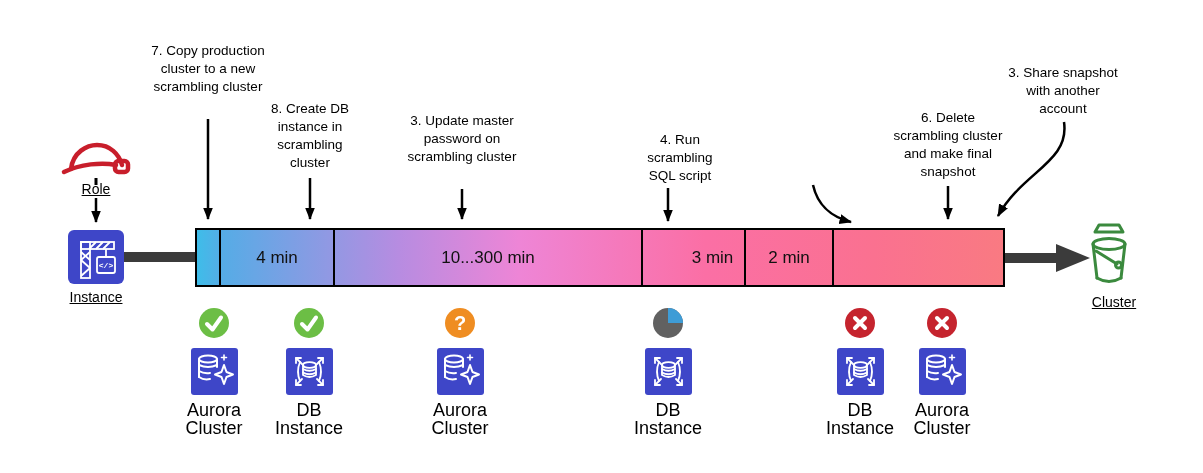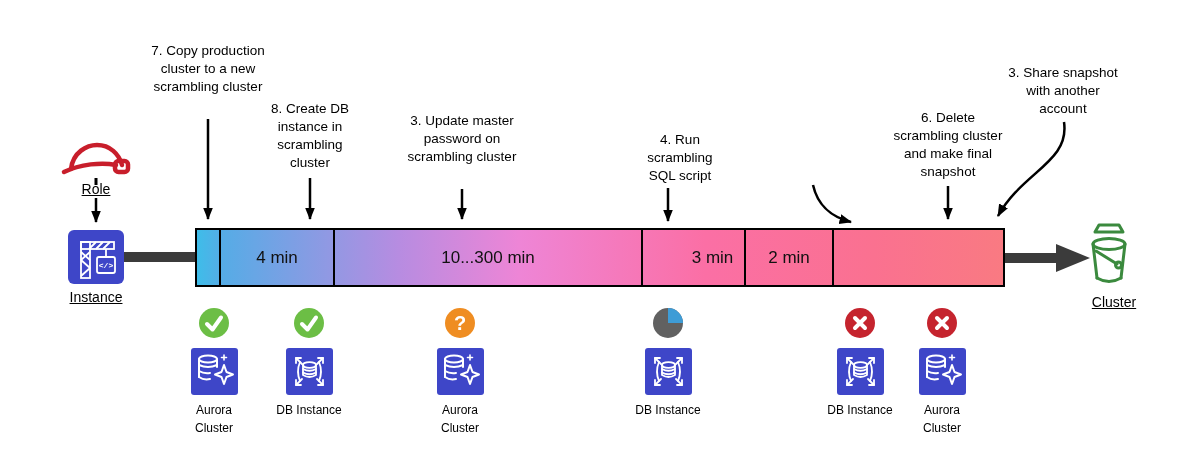--- a/index.html
+++ b/index.html
@@ -37,21 +37,21 @@
   #codebuild-label{left:46px;top:289px;width:100px;}
   #snapshot-label{left:1074px;top:294px;width:80px;}
   .abs{position:absolute;}
 
   
   .step-col{position:absolute;top:308px;width:80px;display:flex;flex-direction:column;align-items:center;}
   #col-0{left:174px;} #col-1{left:269px;} #col-2{left:420px;}
   #col-3{left:628px;} #col-4{left:820px;} #col-5{left:902px;}
   .status{width:30px;height:30px;margin-bottom:10px;}
   .resource{width:47px;height:47px;}
-  .step-label{margin-top:6px;text-align:center;font-size:12px;line-height:18px;width:72px;}
+  .step-label{margin-top:6px;text-align:center;font-size:18px;line-height:18px;width:72px;}
 </style>
 </head>
 <body>
 
 <div id="canvas">
 
   <svg id="arrow-layer" viewBox="0 0 1203 473">
     <defs>
       <marker id="ah" markerWidth="6" markerHeight="5" refX="4.6" refY="2" orient="auto">
         <polygon points="0 0, 5 2, 0 4" fill="#000"></polygon>

